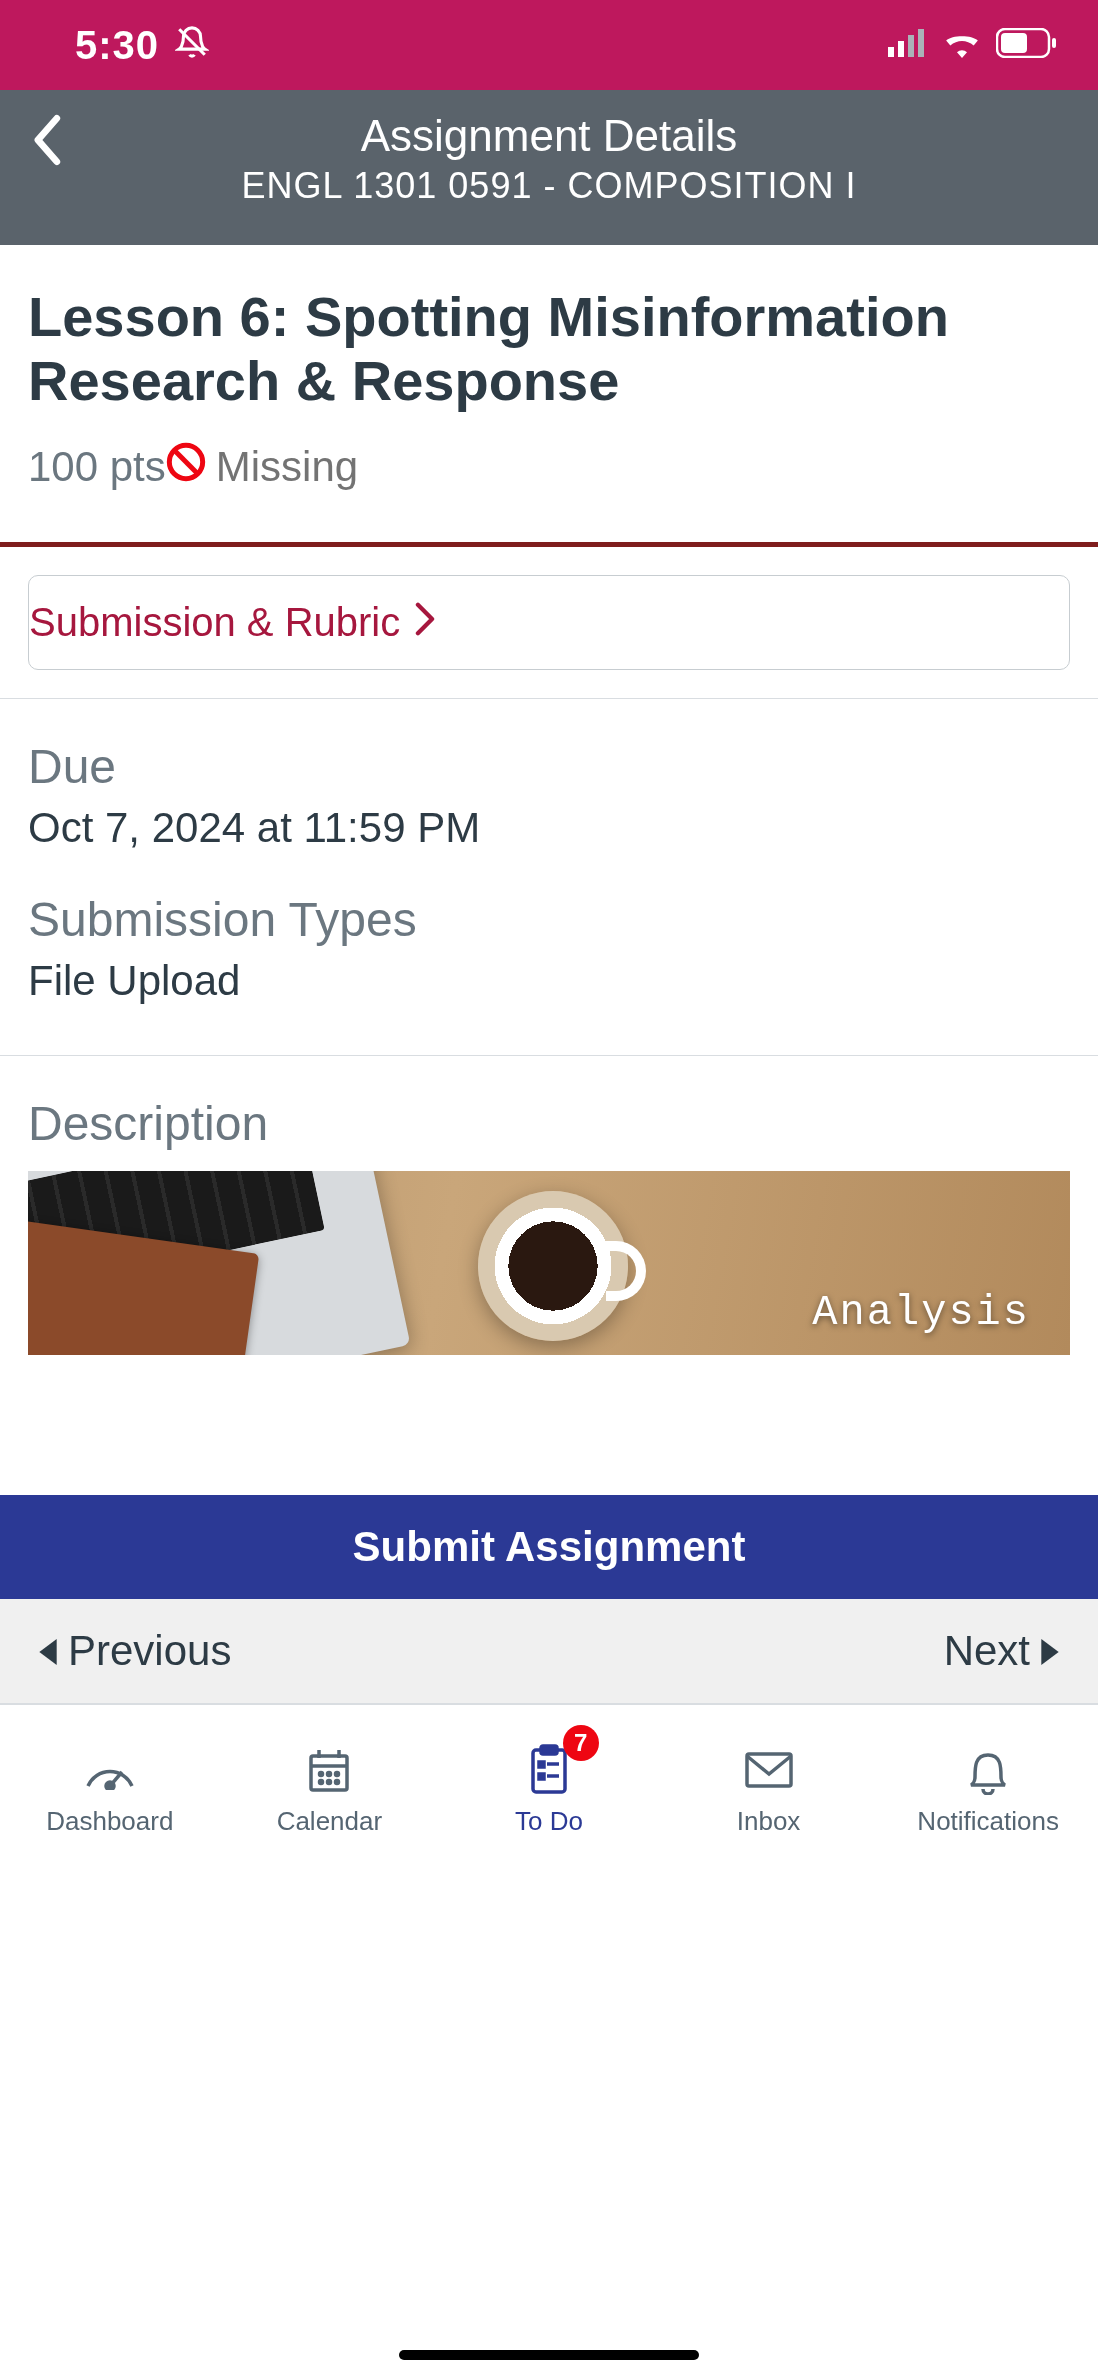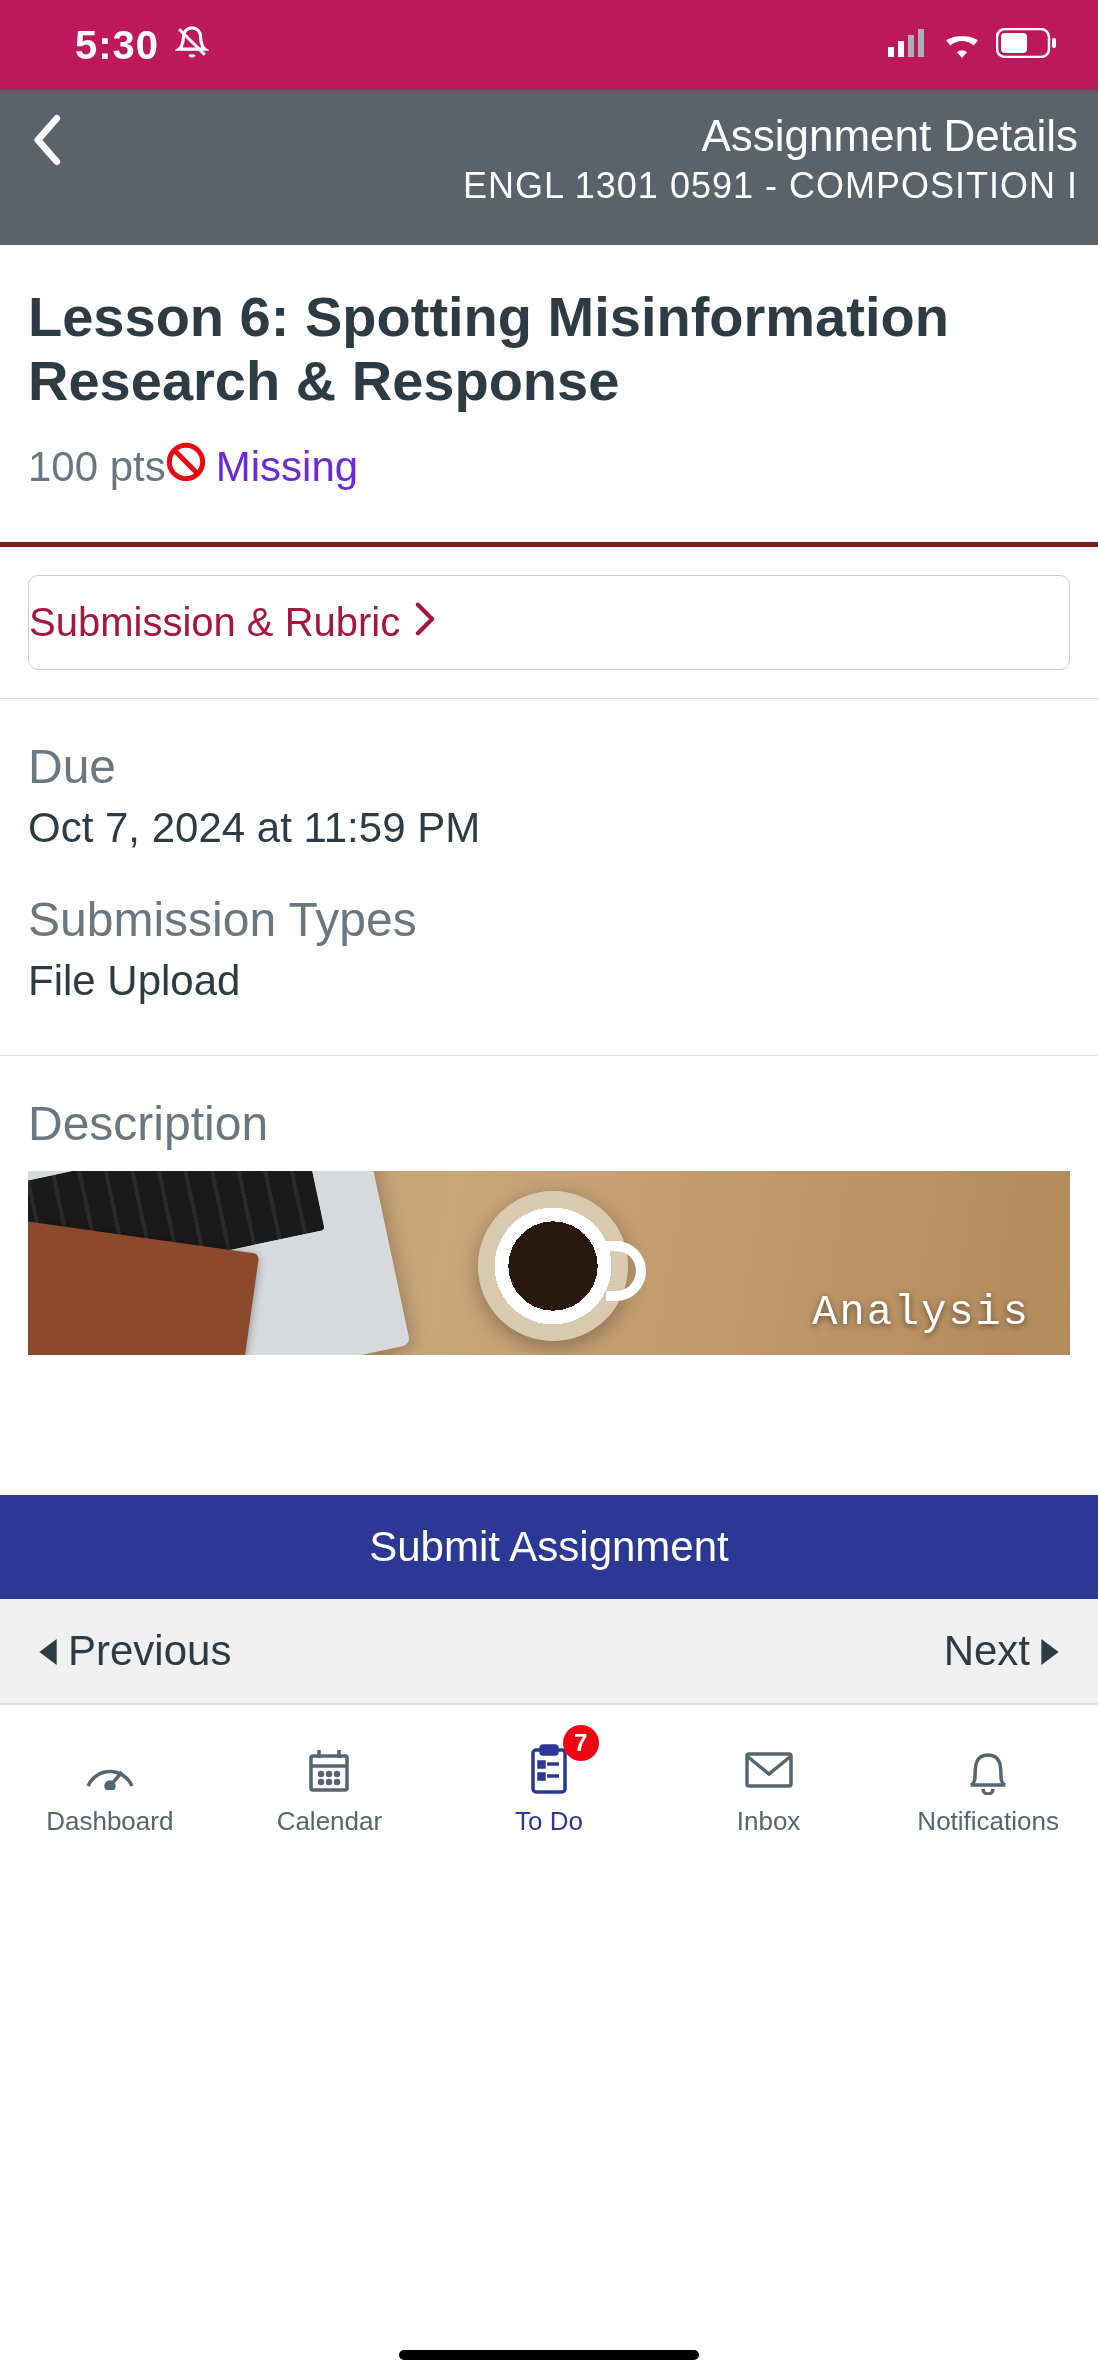--- a/index.html
+++ b/index.html
@@ -2,42 +2,42 @@
 <html><head>
 <meta charset="utf-8">
 <style>
   * { margin: 0; padding: 0; box-sizing: border-box; }
   html, body { width: 1098px; height: 2376px; font-family: -apple-system, "Helvetica Neue", Arial, sans-serif; background: #fff; color: #2d3b45; }
   .status-bar { height: 90px; background: #be185d; display: flex; align-items: center; justify-content: space-between; padding: 0 40px 0 75px; color: #fff; }
   .status-left { display: flex; align-items: center; gap: 16px; font-size: 40px; font-weight: 600; letter-spacing: 1px; }
   .status-right { display: flex; align-items: center; gap: 14px; }
   .header { background: #5a636b; color: #fff; display: flex; align-items: center; padding: 0 20px 18px 20px; position: relative; height: 155px; }
   .back-btn { width: 60px; height: 60px; display: flex; align-items: center; justify-content: center; position: absolute; left: 16px; top: 20px; }
-  .header-titles { flex: 1; text-align: right; }
+  .header-titles { flex: 1; text-align: center; }
   .header-title { font-size: 44px; font-weight: 500; }
   .header-sub { font-size: 36px; font-weight: 400; letter-spacing: 1px; margin-top: 4px; }
   .section { padding: 40px 28px 50px 28px; border-bottom: 5px solid #7f1d1d; background: #fff; }
   .assignment-title { font-size: 56px; font-weight: 600; line-height: 1.15; color: #2d3b45; }
   .meta-row { display: flex; align-items: center; margin-top: 28px; font-size: 42px; }
   .pts { color: #6b7780; }
-  .missing { color: #6d28d9; font-weight: 400; display: flex; align-items: center; gap: 10px; }
+  .missing { color: #737373; font-weight: 400; display: flex; align-items: center; gap: 10px; }
   .section-rubric { padding: 28px; border-bottom: 1px solid #d9dde1; }
   .rubric-btn { width: 100%; border: 1px solid #c7cdd1; background: #fff; border-radius: 10px; padding: 24px 0; font-size: 40px; color: #a6173e; display: flex; align-items: center; justify-content: flex-start; gap: 14px; font-weight: 400; }
   .details { padding: 40px 28px 50px 28px; border-bottom: 1px solid #d9dde1; }
   .label { color: #6b7780; font-size: 48px; margin-bottom: 10px; }
   .value { font-size: 42px; color: #2d3b45; margin-bottom: 40px; }
   .desc-section { padding: 40px 28px 20px 28px; }
   .desc-image { margin: 20px 0 0 0; height: 184px; position: relative; overflow: hidden; background: linear-gradient(100deg,#b8966c 0%, #c9a67a 40%, #b28a5c 100%); }
   .laptop { position: absolute; left: -60px; top: -40px; width: 420px; height: 260px; background: #d7dadd; transform: rotate(-12deg); border-radius: 8px; box-shadow: 0 4px 20px rgba(0,0,0,0.3); }
   .keys { position: absolute; left: 30px; top: 20px; width: 330px; height: 110px; background: repeating-linear-gradient(90deg,#1a1a1a 0 22px,#2a2a2a 22px 26px), repeating-linear-gradient(0deg,#1a1a1a 0 22px,#2a2a2a 22px 26px); border-radius: 4px; }
   .book { position: absolute; left: -40px; bottom: -60px; width: 260px; height: 180px; background: #8b4a2a; transform: rotate(8deg); border-radius: 6px; box-shadow: 0 2px 10px rgba(0,0,0,0.4); }
   .cup { position: absolute; left: 450px; top: 20px; width: 150px; height: 150px; border-radius: 50%; background: radial-gradient(circle at 50% 50%, #2a1810 0 42%, #fff 42% 55%, #d9c9b0 55% 100%); box-shadow: 0 6px 20px rgba(0,0,0,0.3); }
   .cup::after { content:""; position:absolute; right:-18px; top:50px; width:30px; height:40px; border:10px solid #fff; border-left:none; border-radius:0 30px 30px 0; }
   .img-label { position: absolute; right: 40px; bottom: 18px; font-size: 42px; color: #fff; font-family: "Courier New", monospace; letter-spacing: 2px; text-shadow: 0 2px 6px rgba(0,0,0,0.5); }
-  .submit-bar { background: #2b3995; color: #fff; text-align: center; font-size: 42px; padding: 28px 0; font-weight: 400; margin-top: 120px;}
+  .submit-bar { background: #2b3995; color: #fff; text-align: center; font-size: 42px; padding: 28px 0; font-weight: 700; margin-top: 120px;}
   .nav-prev-next { display: flex; justify-content: space-between; align-items: center; padding: 28px 38px; background: #f0f0f0; border-bottom: 1px solid #d9dde1; font-size: 42px; color: #2d3b45; }
   .pn-btn { display: flex; align-items: center; gap: 10px; }
   .tab-bar { display: flex; height: 170px; background: #fff; border-top: 1px solid #d9dde1; }
   .tab { flex: 1; display: flex; flex-direction: column; align-items: center; justify-content: center; gap: 8px; font-size: 26px; color: #556572; position: relative; }
   .tab.active { color: #2b3995; }
   .tab-icon { width: 56px; height: 56px; display:flex; align-items:center; justify-content:center; }
   .badge { position: absolute; top: 20px; right: 60px; background: #ee0612; color: #fff; border-radius: 50%; width: 36px; height: 36px; font-size: 24px; display:flex; align-items:center; justify-content:center; font-weight:600;}
   .home-indicator { position: fixed; bottom: 16px; left: 50%; transform: translateX(-50%); width: 300px; height: 10px; background: #000; border-radius: 10px; }
 </style>
 </head>

